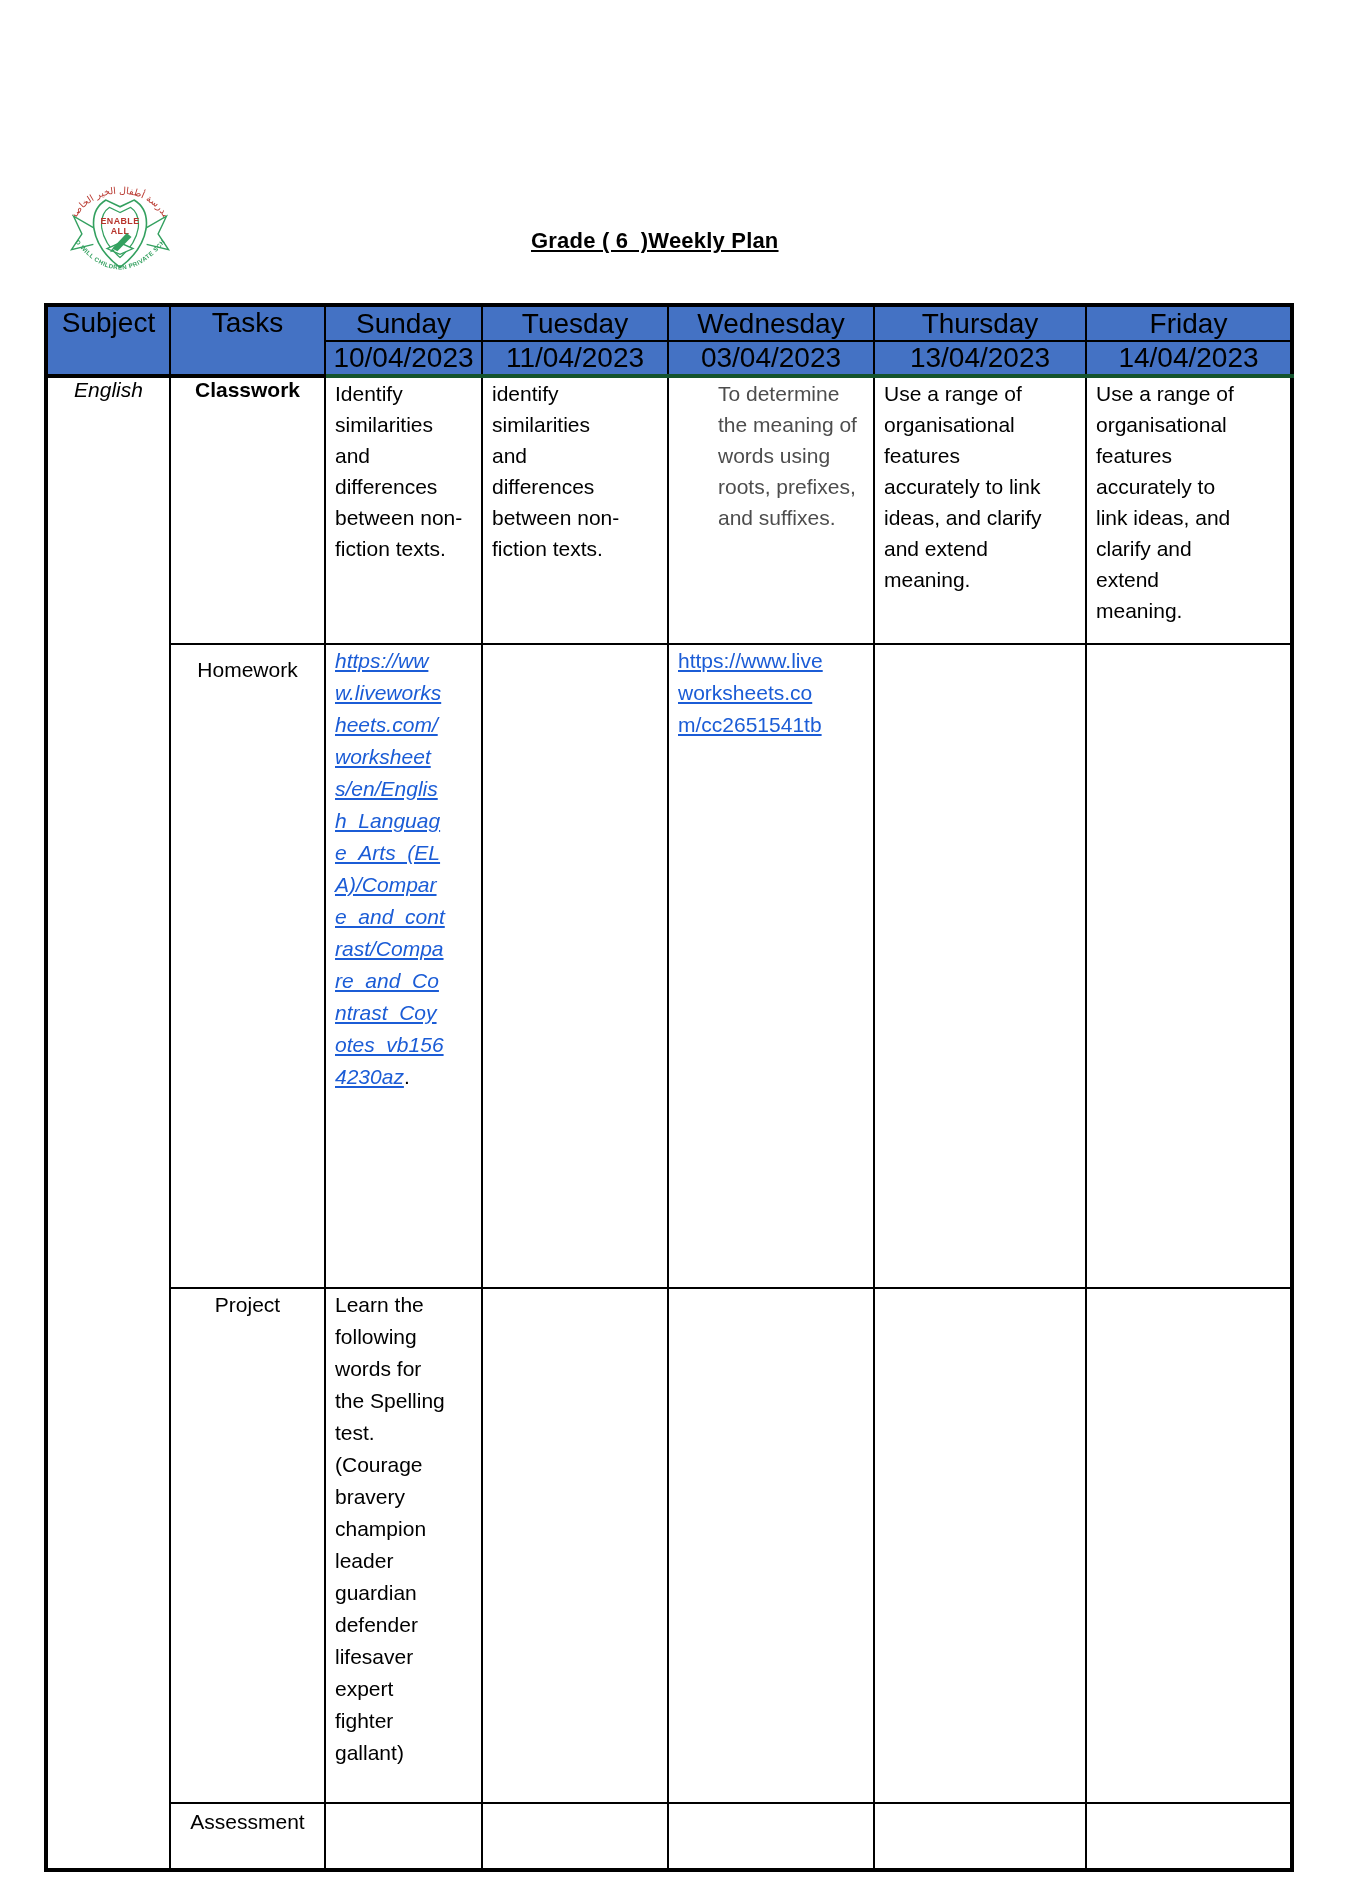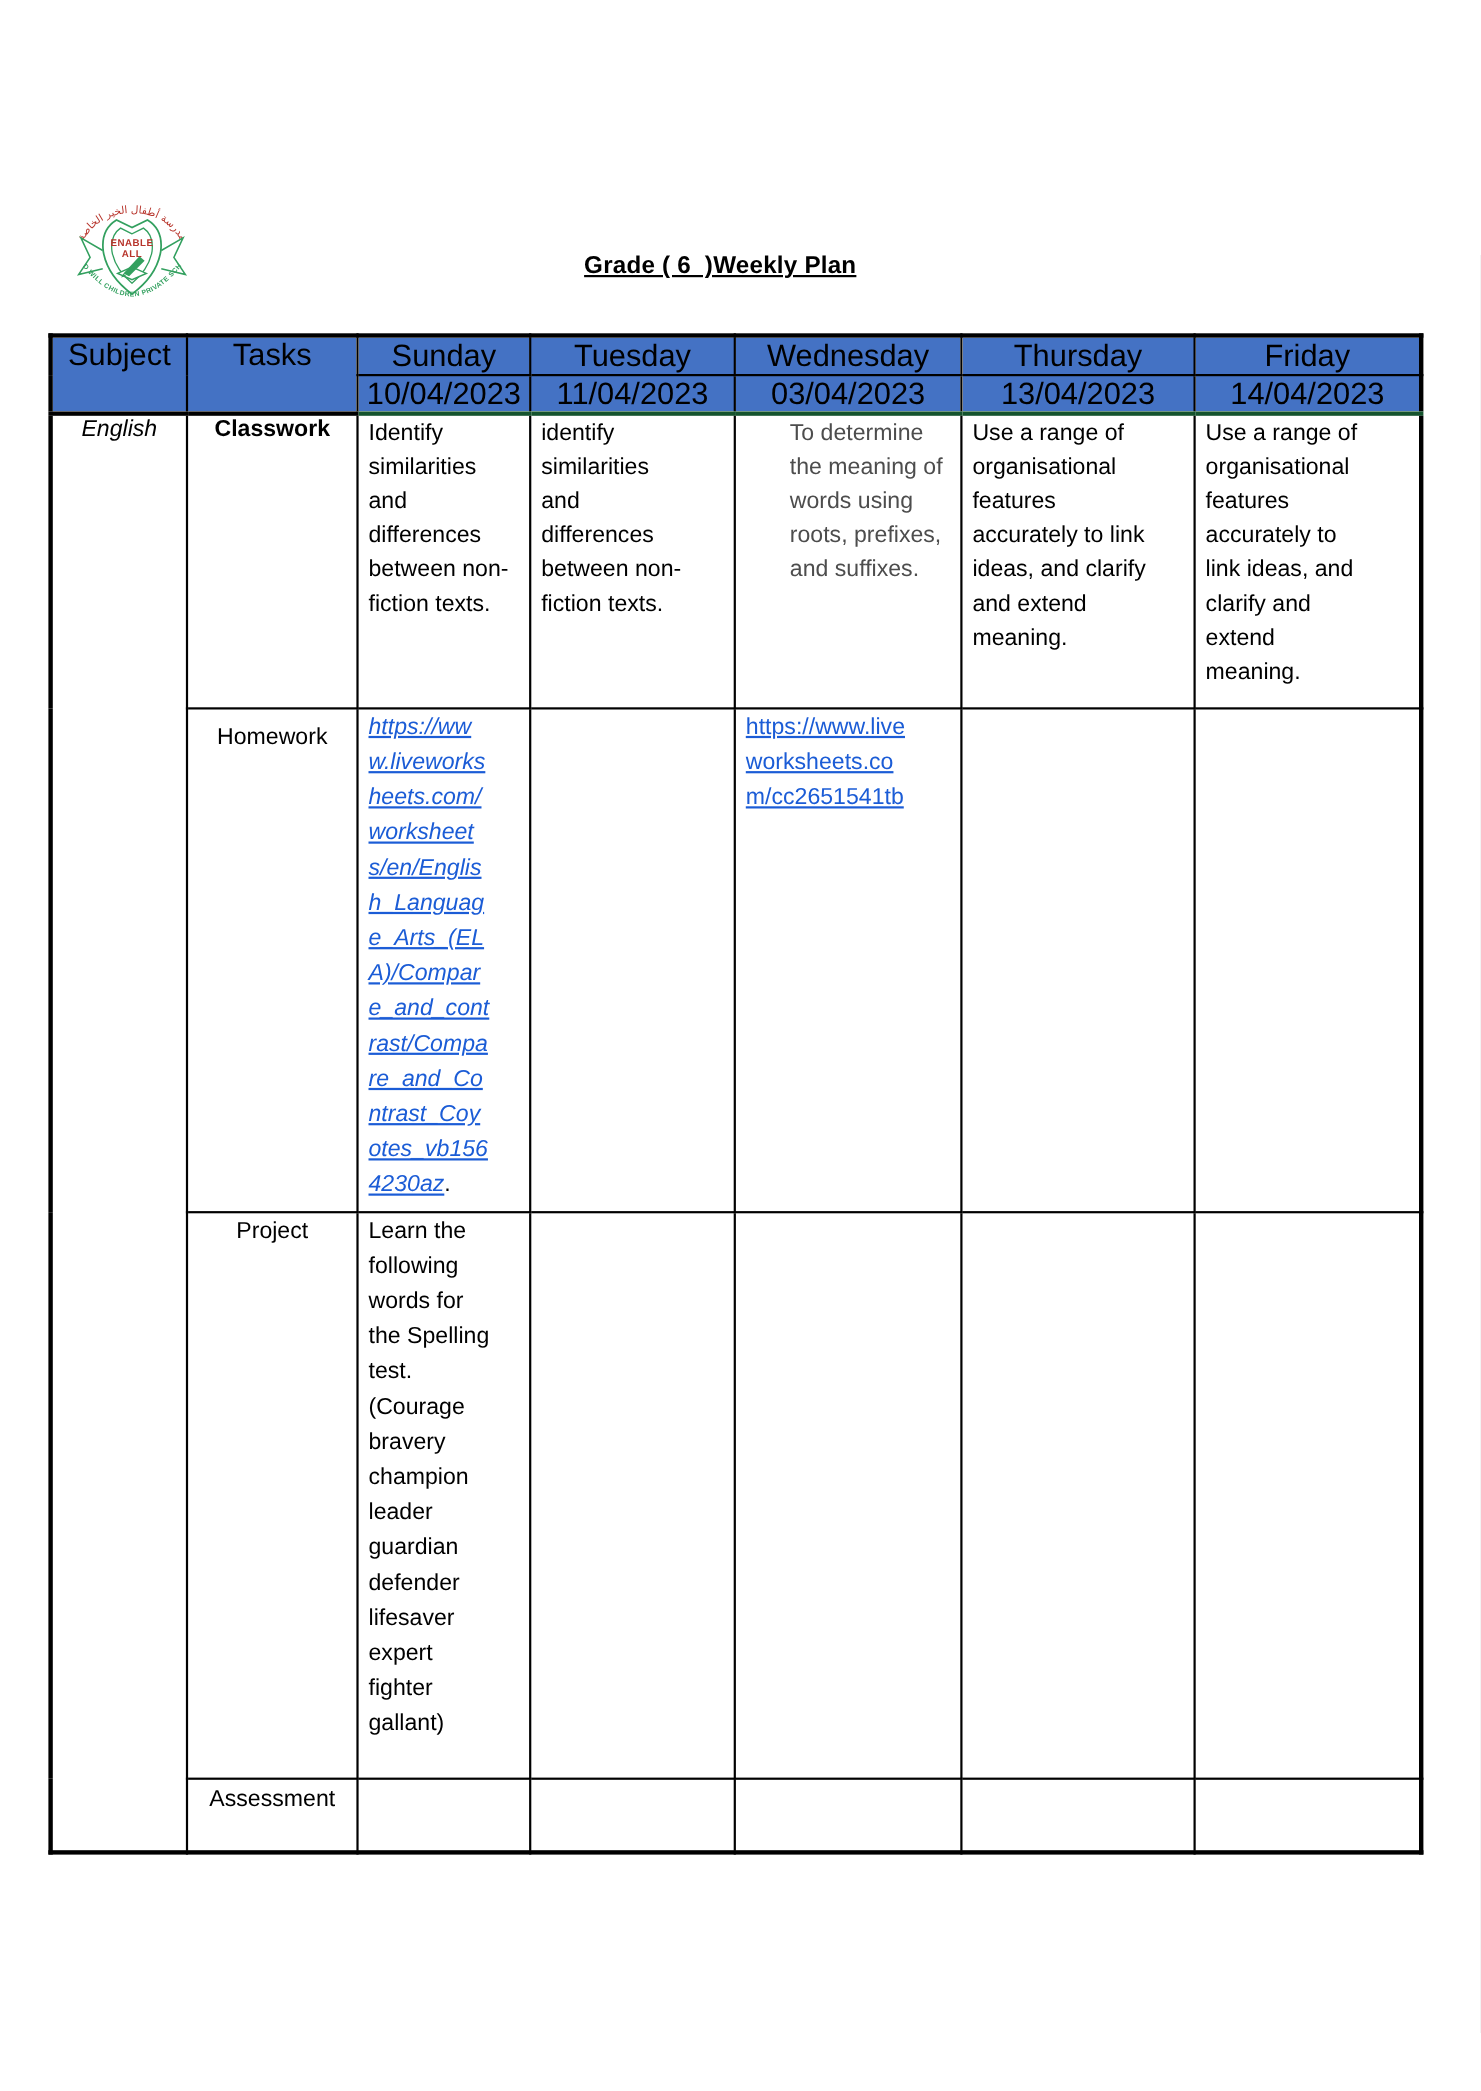--- a/index.html
+++ b/index.html
@@ -37,21 +37,21 @@
   .plan td{border:2px solid #000;vertical-align:top;padding:0 9px;overflow:hidden;}
   
   .plan tr.hdr td{background:var(--header-bg,#4472C4);text-align:center;font-size:28px;padding:0 4px;}
   .plan tr.days{height:36px;}
   .plan tr.days td.day{vertical-align:middle;}
   .plan tr.dates{height:31px;}
   .plan tr.dates td{vertical-align:middle;border-bottom:4px solid #14532d;}
   .plan td.corner{vertical-align:top;padding-top:6px;border-bottom:4px solid #000;}
   
   .plan tr.classwork{height:268px;}
-  .plan tr.homework{height:458px;}
+  .plan tr.homework{height:644px;}
   .plan tr.project{height:515px;}
   .plan tr.assessment{height:67px;}
   .subject-cell{text-align:center;padding-top:9px;font-style:italic;}
   .task-label{text-align:center;padding-top:10px;}
   .task-label.bold{font-weight:bold;}
   .task-label.hw{padding-top:13px;}
   .task-label.pj{padding-top:4px;}
   .task-label.as{padding-top:6px;}
   
   .cw{line-height:31px;}

